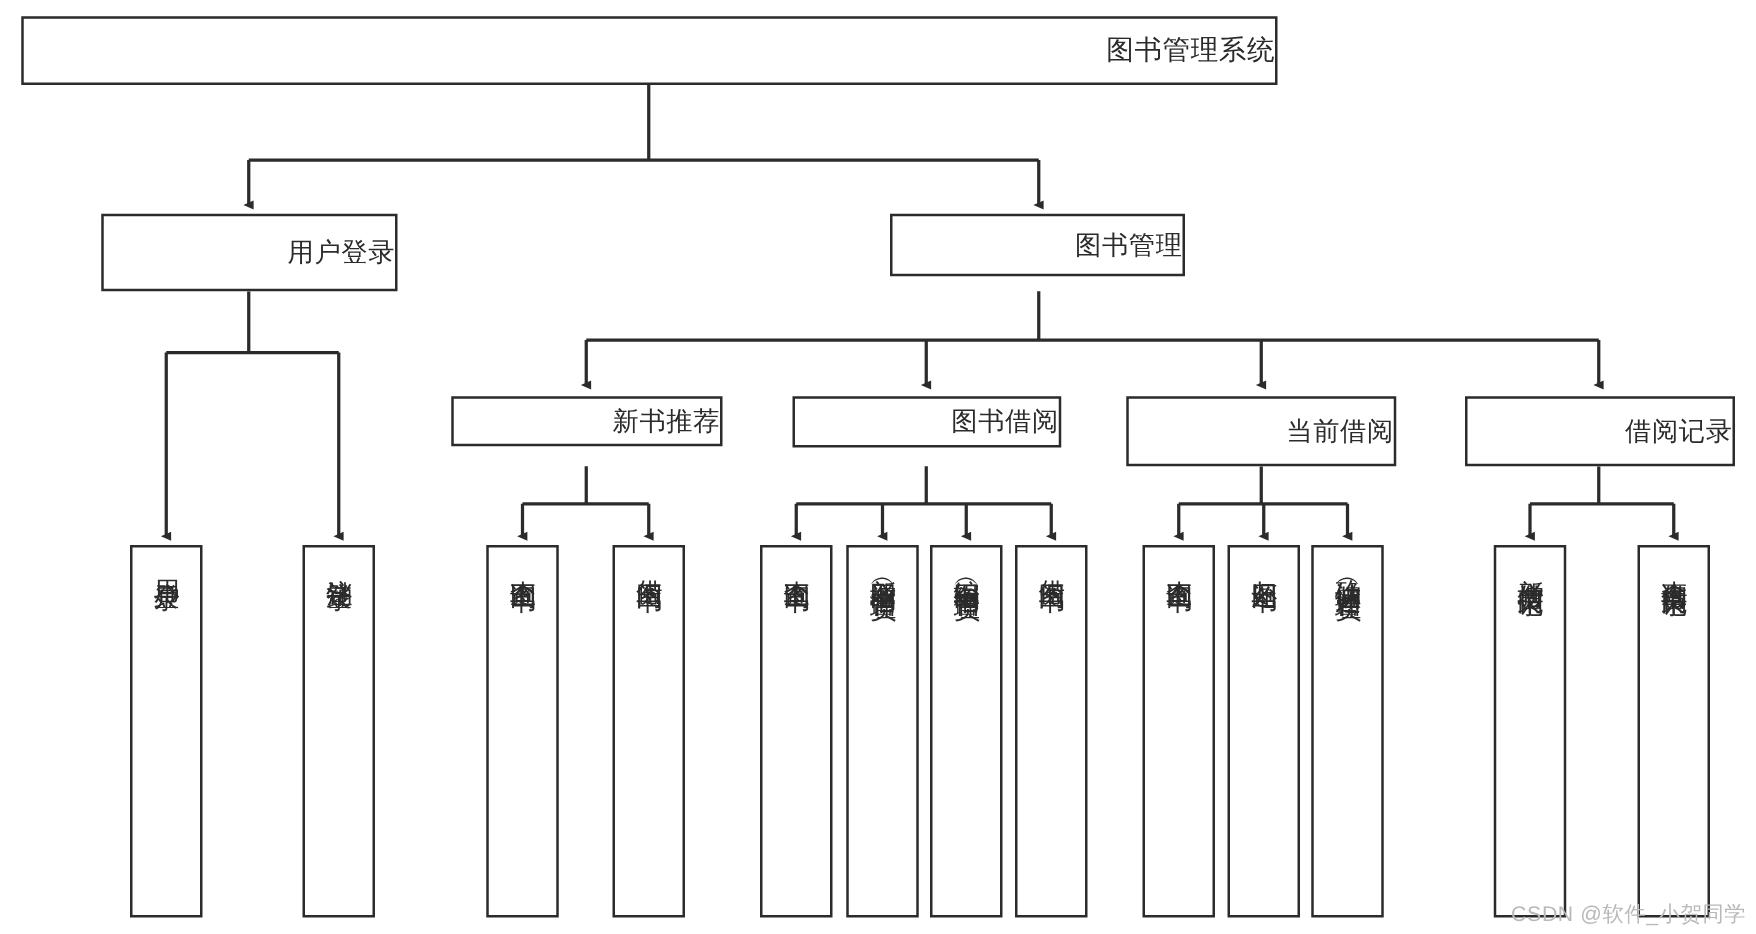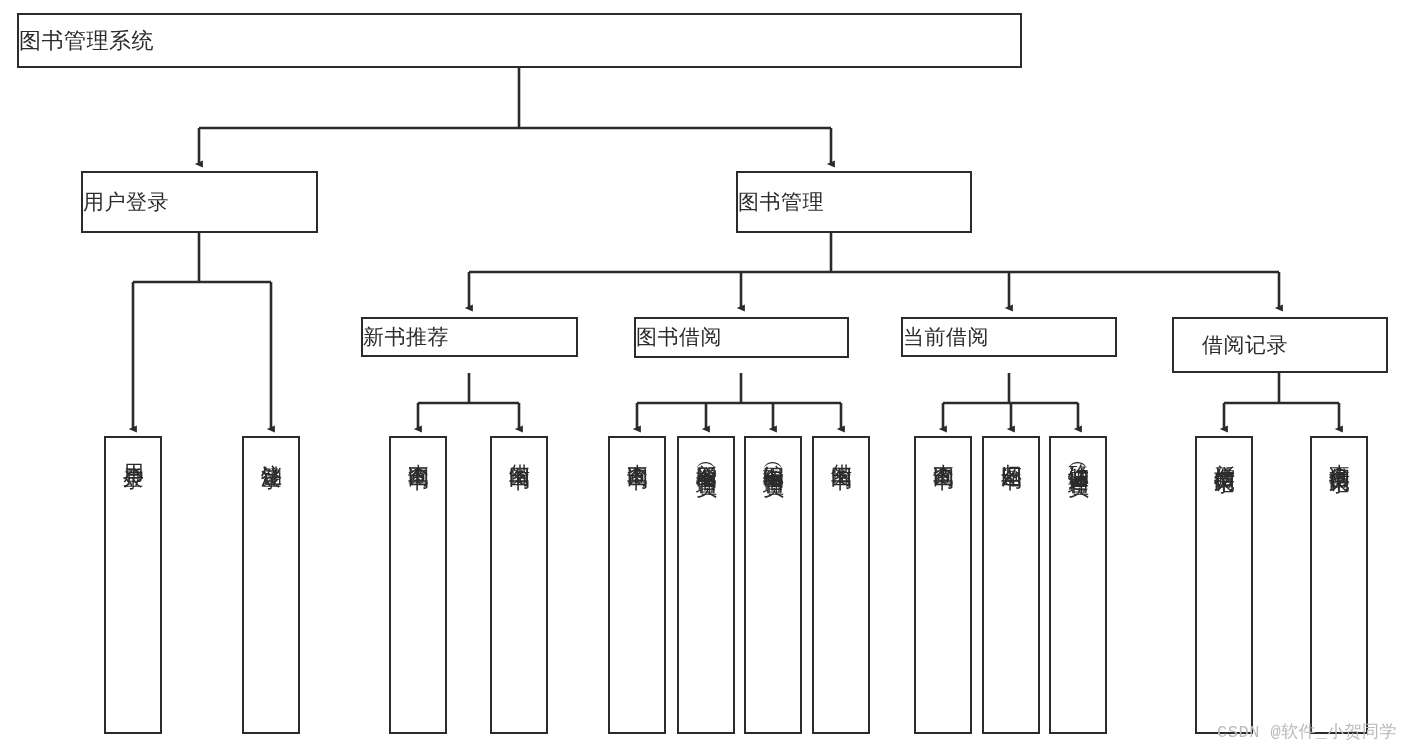--- a/index.html
+++ b/index.html
@@ -28,21 +28,21 @@
     height: 747px;
     pointer-events: none;
   }
   .node {
     position: absolute;
     box-sizing: border-box;
     background: #ffffff;
     border: 2px solid #2b2b2b;
     display: flex;
     align-items: center;
-    justify-content: flex-start;
+    justify-content: flex-end;
     overflow: hidden;
   }
   .node-label {
     color: #2b2b2b;
     line-height: 1.18;
     letter-spacing: 0.5px;
     white-space: nowrap;
     text-align: center;
   }
   .node.horizontal .node-label {
@@ -65,21 +65,21 @@
     line-height: 1;
   }
   .watermark {
     position: absolute;
     right: 8px;
     bottom: 4px;
     font-size: 17px;
     color: #b9b9b9;
     letter-spacing: 0.5px;
     white-space: nowrap;
-    font-family: Liberation Mono, monospace;
+    font-family: Liberation Sans, sans-serif;
   }
 </style>
 </head>
 <body>
 
 <div id="diagram-root">
 
   <svg class="edge-layer" viewBox="0 0 1405 747">
     <defs>
       <marker id="arrowhead" markerWidth="9" markerHeight="9" refX="4.2" refY="4.3" orient="auto" markerUnits="userSpaceOnUse">
@@ -135,33 +135,33 @@
   </svg>
 
   <div class="node horizontal root" style="left:17px; top:13px; width:1005px; height:55px;">
     <span class="node-label">图书管理系统</span>
   </div>
 
   <div class="node horizontal" style="left:81px; top:171px; width:237px; height:62px;">
     <span class="node-label">用户登录</span>
   </div>
 
-  <div class="node horizontal" style="left:736px; top:171px; width:236px; height:62px;">
+  <div class="node horizontal" style="left:712px; top:171px; width:236px; height:50px;">
     <span class="node-label">图书管理</span>
   </div>
 
   <div class="node horizontal" style="left:361px; top:317px; width:217px; height:40px;">
     <span class="node-label">新书推荐</span>
   </div>
 
   <div class="node horizontal" style="left:634px; top:317px; width:215px; height:41px;">
     <span class="node-label">图书借阅</span>
   </div>
 
-  <div class="node horizontal" style="left:901px; top:317px; width:216px; height:40px;">
+  <div class="node horizontal" style="left:901px; top:317px; width:216px; height:56px;">
     <span class="node-label">当前借阅</span>
   </div>
 
   <div class="node horizontal" style="left:1172px; top:317px; width:216px; height:56px;padding-left:28px;">
     <span class="node-label">借阅记录</span>
   </div>
 
   <div class="node vertical" style="left:104px; top:436px; width:58px; height:298px;">
     <span class="node-label">用户登录</span>
   </div>

